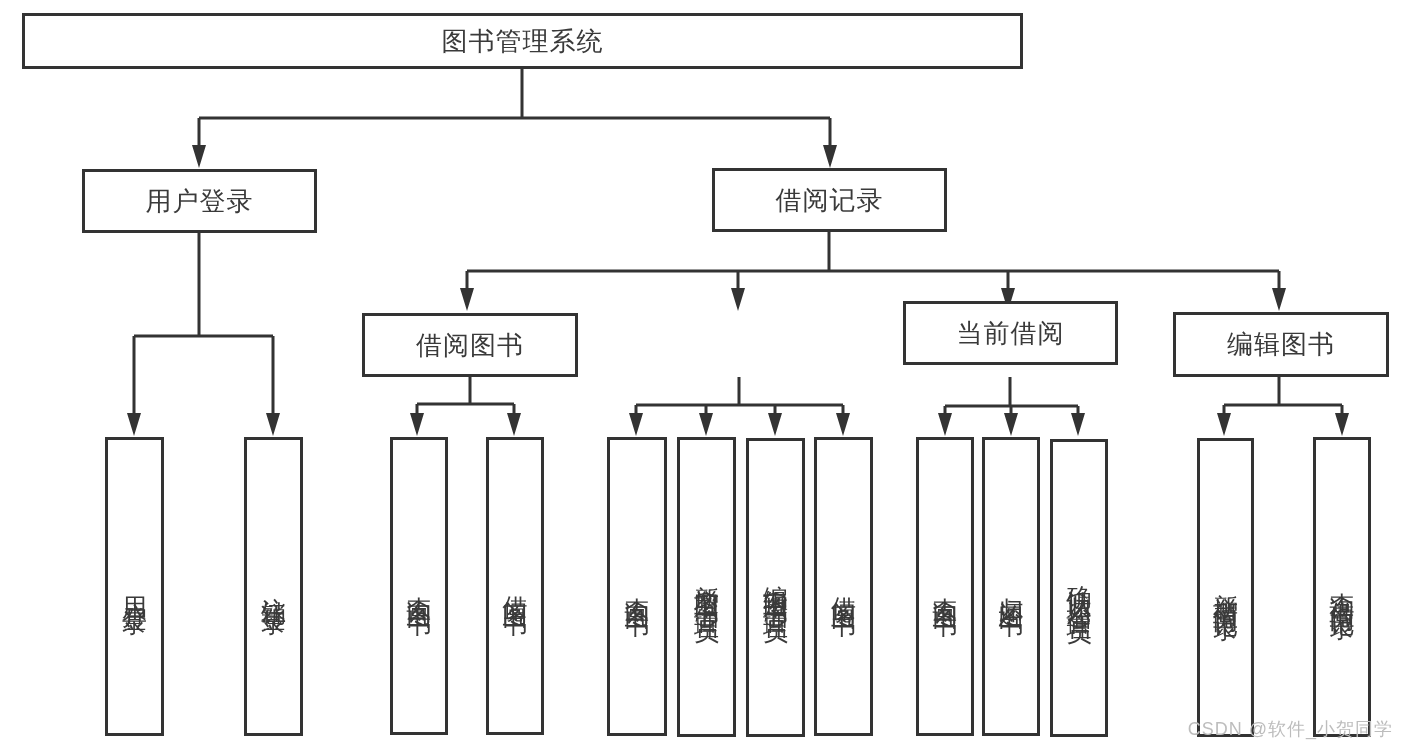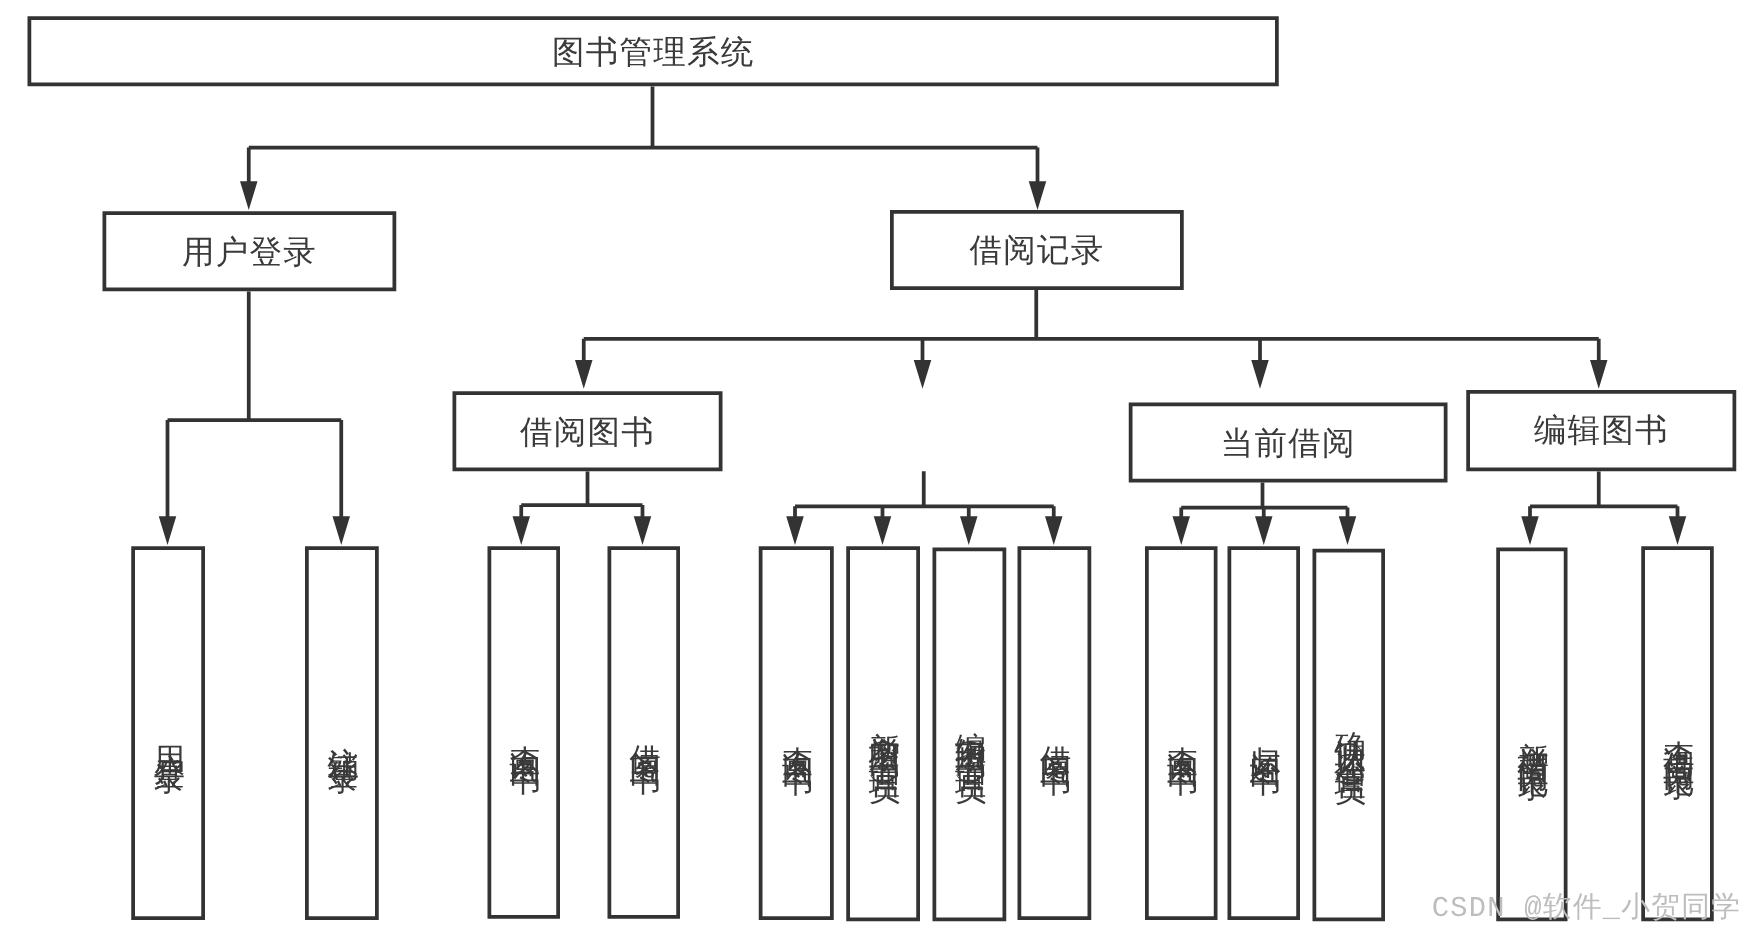--- a/index.html
+++ b/index.html
@@ -15,21 +15,21 @@
     background:#fff;display:flex;align-items:center;justify-content:center;
     color:var(--text,#3a3a3a);
   }
   .node .lbl{font-size:26px;letter-spacing:1px;white-space:nowrap;}
   .leaf .lbl{
     writing-mode:vertical-rl;text-orientation:mixed;
     font-size:25px;letter-spacing:5px;line-height:1;
   }
   .watermark{
     position:absolute;right:12px;bottom:6px;
-    font-size:23px;color:var(--watermark,#bdbdbd);letter-spacing:1px;white-space:nowrap;font-family:Liberation Mono, monospace;
+    font-size:18px;color:var(--watermark,#bdbdbd);letter-spacing:1px;white-space:nowrap;
   }
 </style>
 </head>
 <body>
 
 <div class="stage">
 
   <svg class="connectors" viewBox="0 0 1405 747" aria-hidden="true">
     <g>
       <path class="ln" d="M522 69 V118 M199 118 H830 M199 118 V146 M830 118 V146"></path>
@@ -68,21 +68,21 @@
   <div class="node" style="left:82px;top:169px;width:235px;height:64px">
     <span class="lbl">用户登录</span>
   </div>
   <div class="node" style="left:712px;top:168px;width:235px;height:64px">
     <span class="lbl">借阅记录</span>
   </div>
 
   <div class="node" style="left:362px;top:313px;width:216px;height:64px">
     <span class="lbl">借阅图书</span>
   </div>
-  <div class="node" style="left:903px;top:322px;width:255px;height:64px">
+  <div class="node" style="left:903px;top:301px;width:215px;height:64px">
     <span class="lbl">当前借阅</span>
   </div>
   <div class="node" style="left:1173px;top:312px;width:216px;height:65px">
     <span class="lbl">编辑图书</span>
   </div>
 
   <div class="node leaf" style="left:105px;top:437px;width:59px;height:299px">
     <span class="lbl">用户登录</span>
   </div>
   <div class="node leaf" style="left:244px;top:437px;width:59px;height:299px">

